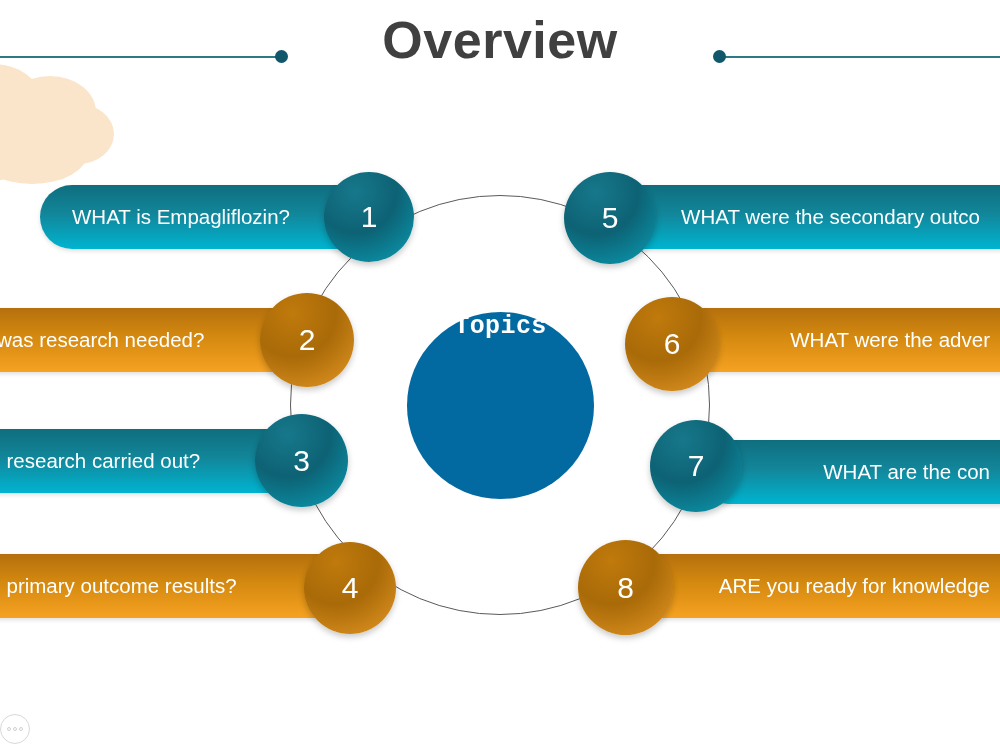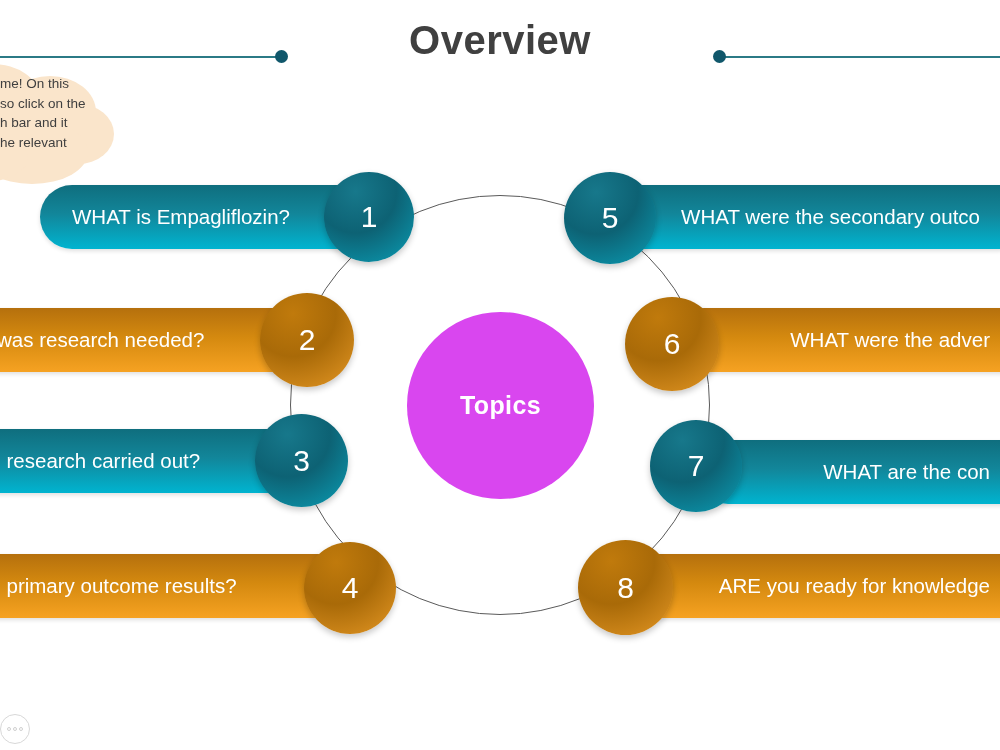--- a/index.html
+++ b/index.html
@@ -15,21 +15,21 @@
     font-family: "Liberation Sans", sans-serif;
   }
 
   
   .title {
     position: absolute;
     top: 16px;
     left: 0;
     width: 1000px;
     text-align: center;
-    font-size: 40px;
+    font-size: 52px;
     font-weight: 700;
     color: #404040;
     letter-spacing: 0.5px;
     line-height: 48px;
   }
 
   
   .rule {
     position: absolute;
     height: 2px;
@@ -82,24 +82,24 @@
   }
 
   
   .hub {
     position: absolute;
     left: 407px;
     top: 312px;
     width: 187px;
     height: 187px;
     border-radius: 50%;
-    background: #d946ef;
-    display: flex;
-    align-items: center;
+    background: #0369a1;
+    display: flex;
     justify-content: center;
+    font-family: Liberation Mono, monospace;
   }
   .hub-label {
     color: #ffffff;
     font-size: 25px;
     font-weight: 700;
     letter-spacing: 0.4px;
   }
 
   
   .bar {
@@ -198,26 +198,20 @@
     <g fill="#fae5cb">
       <ellipse cx="55" cy="58" rx="62" ry="52"></ellipse>
       <ellipse cx="110" cy="36" rx="48" ry="34"></ellipse>
       <ellipse cx="168" cy="50" rx="46" ry="36"></ellipse>
       <ellipse cx="196" cy="72" rx="36" ry="30"></ellipse>
       <ellipse cx="150" cy="90" rx="56" ry="32"></ellipse>
       <ellipse cx="88" cy="96" rx="58" ry="26"></ellipse>
       <ellipse cx="30" cy="86" rx="46" ry="30"></ellipse>
     </g>
   </svg>
-  <div class="cloud-text">
-    <span>me! On this</span>
-    <span>so click on the</span>
-    <span>h bar and it</span>
-    <span>he relevant</span>
-  </div>
 </div>
 
 <div class="ring"></div>
 
 <div class="bar left bar-1 teal-grad">
   <span class="bar-label">WHAT is Empagliflozin?</span>
 </div>
 <div class="bar left bar-2 orange-grad">
   <span class="bar-label">Y was research needed?</span>
 </div>

